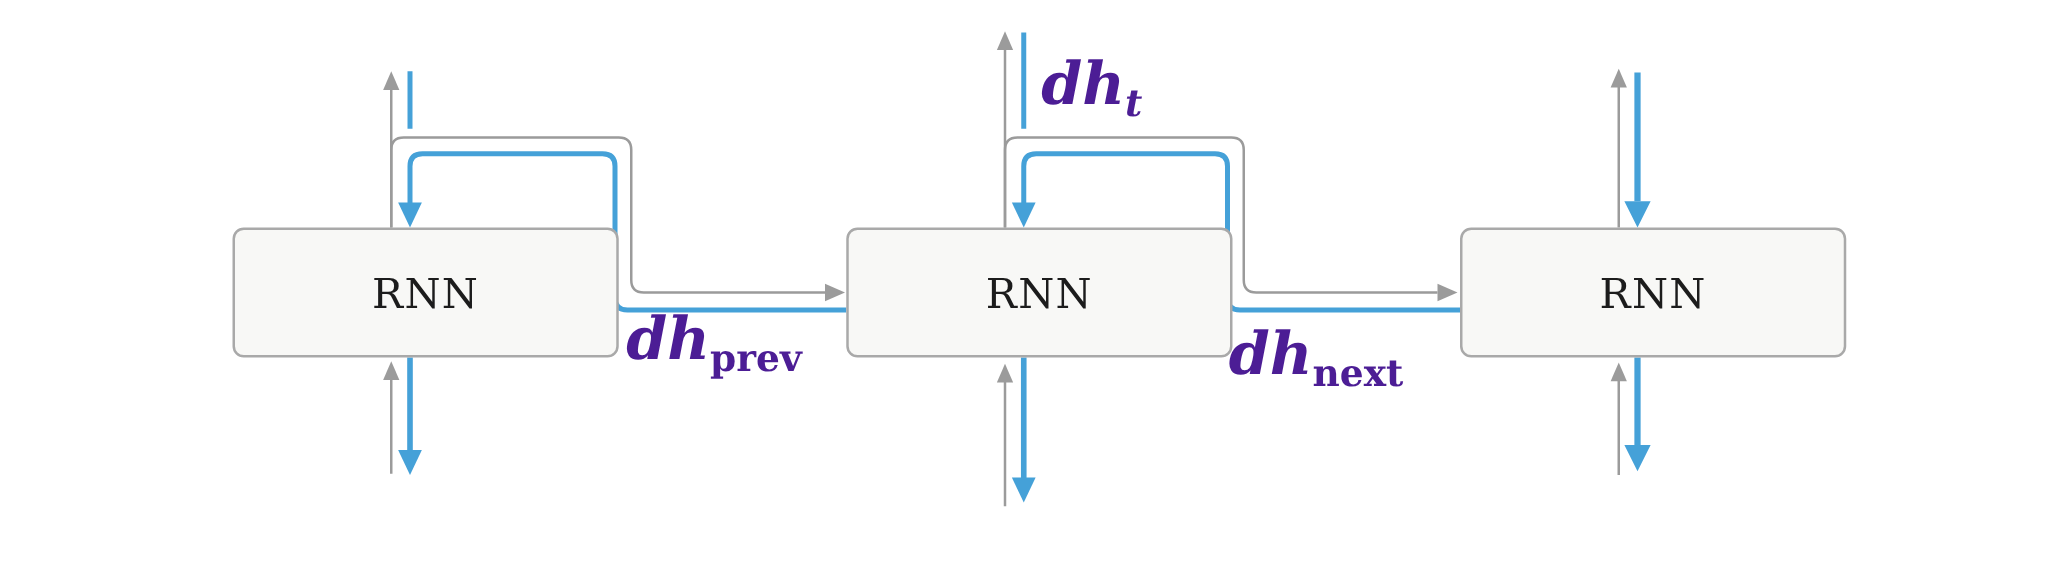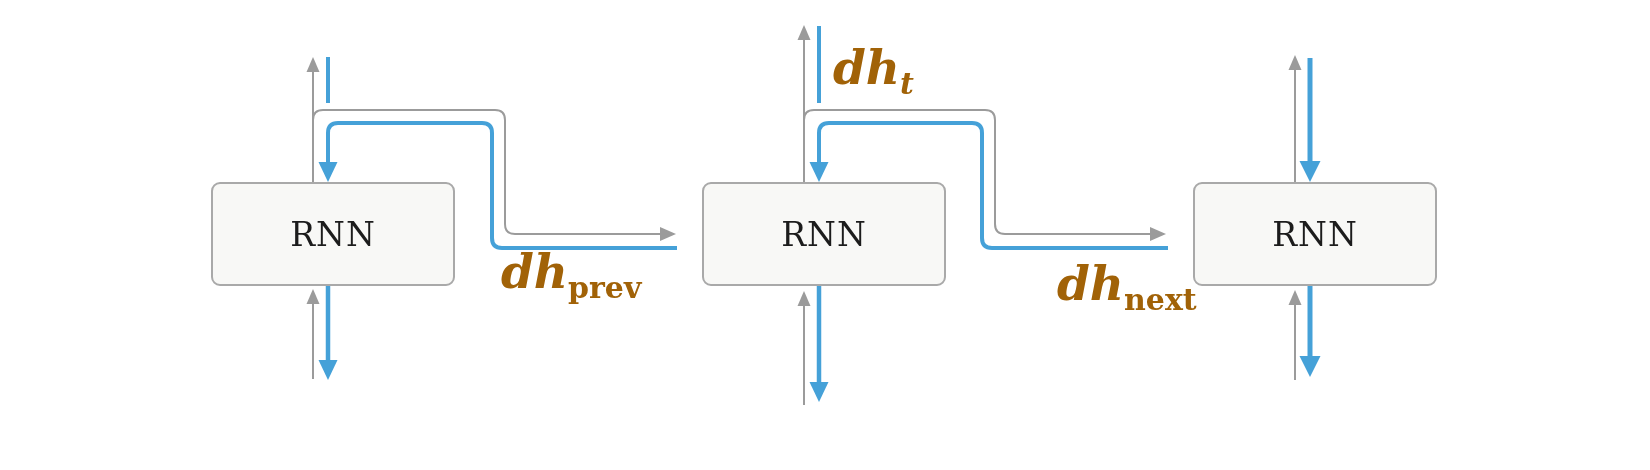--- a/index.html
+++ b/index.html
@@ -9,65 +9,64 @@
     height: 470px;
     background: #ffffff;
     overflow: hidden;
     font-family: "DejaVu Serif", serif;
   }
   .diagram-svg { position: absolute; left: 0; top: 0; }
 
   .rnn-box {
     position: absolute;
     top: 182px;
-    width: 244px;
+    width: 309px;
     height: 104px;
     background: #f8f8f6;
     border: 2px solid #a9a9a9;
     border-radius: 9px;
     box-sizing: border-box;
     display: flex;
     align-items: center;
     justify-content: center;
-    margin-left: 25px;
   }
   .rnn-box .node-label {
     font-family: "DejaVu Serif", serif;
     font-size: 33px;
     color: #1c1c1c;
     letter-spacing: 1px;
   }
   .box-1 { left: 186px; }
   .box-2 { left: 677px; }
   .box-3 { left: 1168px; }
 
   .math-label {
     position: absolute;
-    color: #a16207;
+    color: #4c1d95;
     font-family: "DejaVu Serif", serif;
     font-weight: bold;
     white-space: nowrap;
     line-height: 1;
   }
   .math-label .main {
     font-size: 47px;
     font-style: italic;
   }
   .math-label .sub {
     font-size: 30px;
     display: inline-block;
     transform: translateY(10px);
     letter-spacing: 0;
   }
   .sub-italic { font-style: italic; }
   .sub-roman  { font-style: normal; }
 
   .label-dht    { left: 833px; top: 44px;  }
   .label-dhprev { left: 501px; top: 248px; }
-  .label-dhnext { left: 1057px; top: 260px; }
+  .label-dhnext { left: 983px; top: 260px; }
   .label-dxt    { left: 844px; top: 316px; }
 </style>
 </head>
 <body>
 
 <div class="canvas">
 
   <svg class="diagram-svg" width="1650" height="470" viewBox="0 0 1650 470">
 
     <g stroke="#9b9b9b" fill="#9b9b9b">

